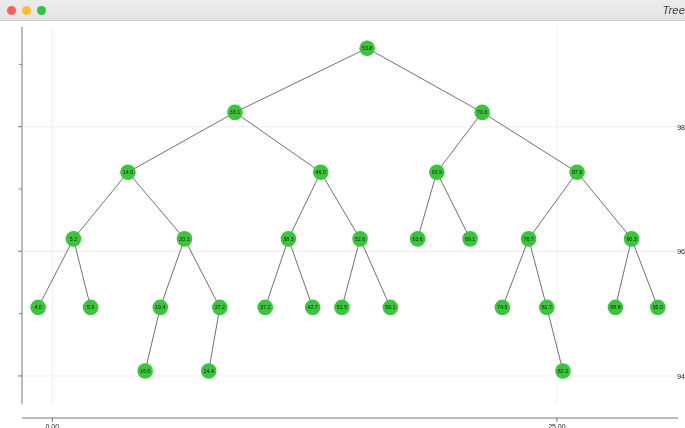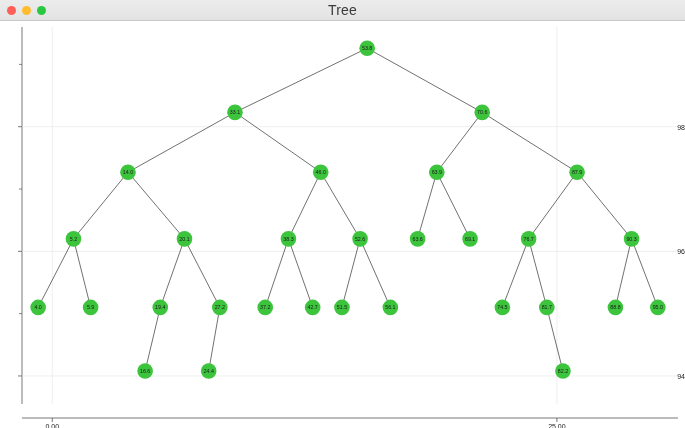--- a/index.html
+++ b/index.html
@@ -26,23 +26,24 @@
   }
   #traffic {
     position: absolute; left: 7px; top: 0; bottom: 0;
     display: flex; align-items: center; gap: 6px;
   }
   .light { width: 9px; height: 9px; border-radius: 50%; display: block; }
   .light.red    { background: #ff5f57; }
   .light.yellow { background: #febc2e; }
   .light.green  { background: #28c840; }
   #window-title {
-    width: 100%; text-align: center;
-    font-size: 14px; color: #3a3a3a;
+    width: 100%; text-align: right;
+    font-size: 11px; color: #3a3a3a;
     letter-spacing: .2px;
+    font-style: italic;
   }
   
   #plot-area {
     position: relative;
     flex: 1 1 auto;
     background: #ffffff;
   }
   #plot-svg { position: absolute; inset: 0; width: 100%; height: 100%; }
   .axis-tick-label {
     position: absolute;

